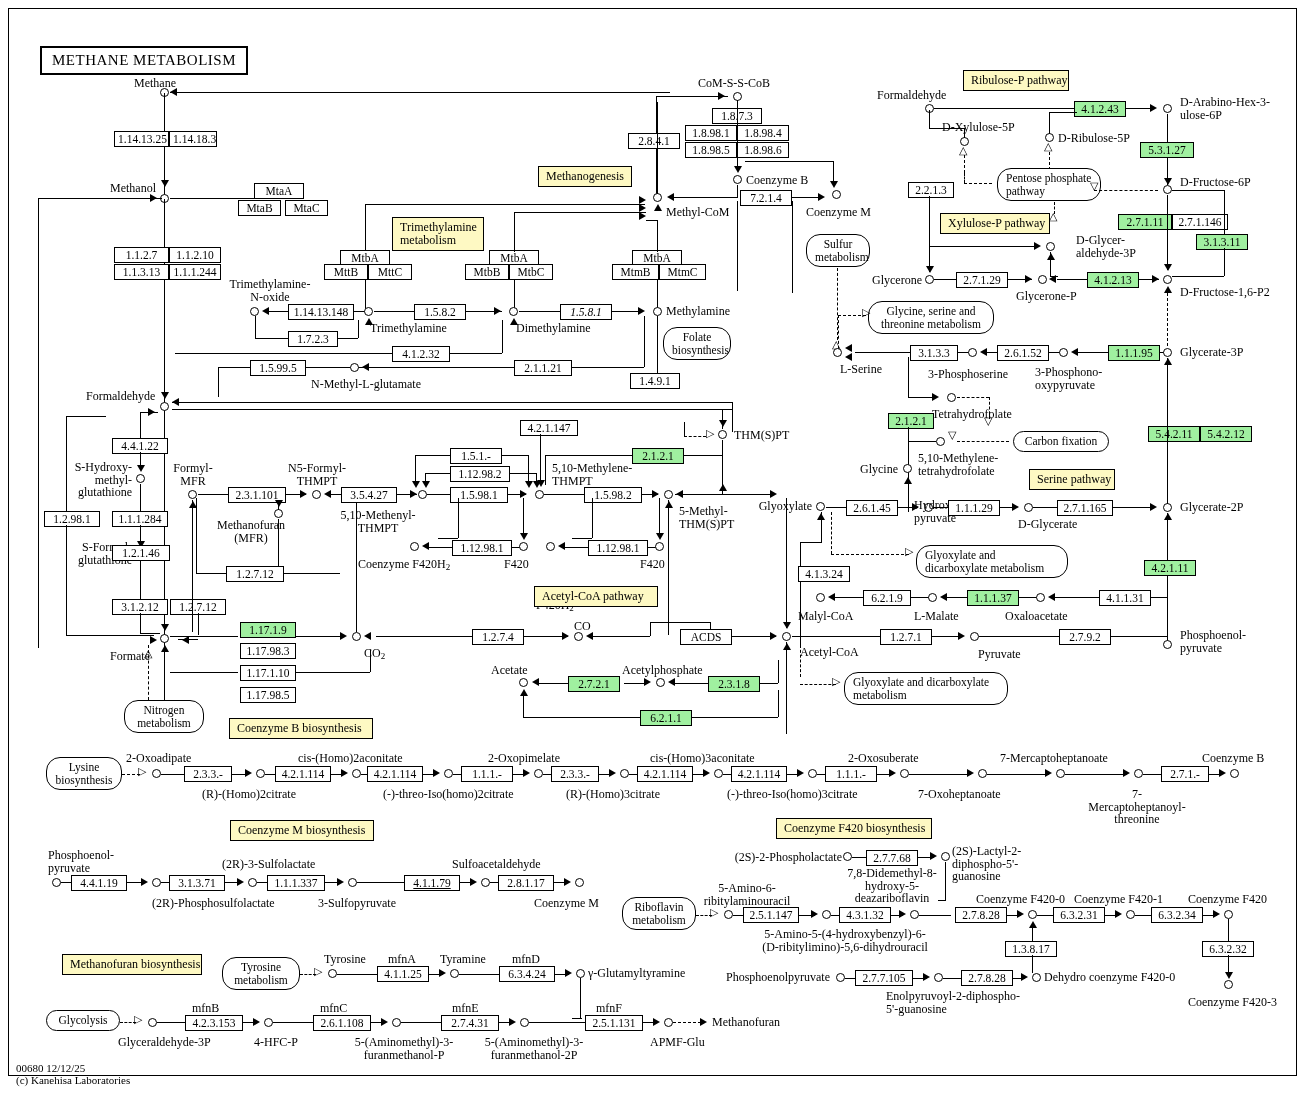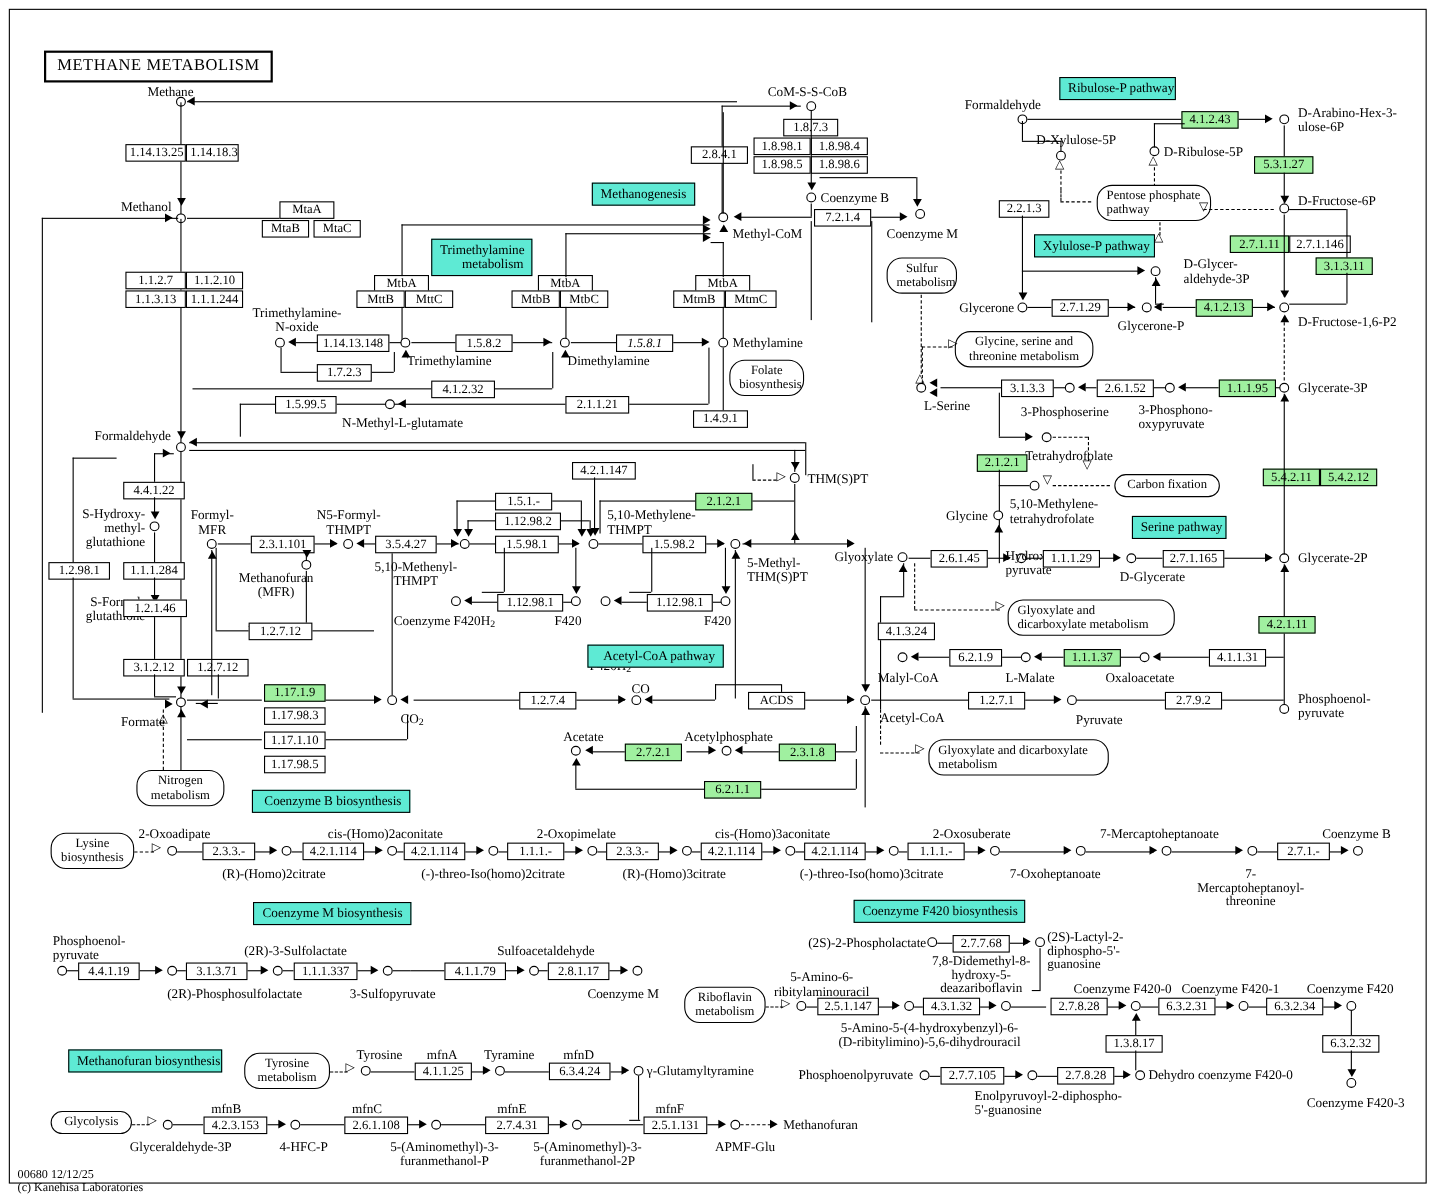--- a/index.html
+++ b/index.html
@@ -6,22 +6,22 @@
   body{font-family:"Liberation Serif", serif;color:#000;}
   #map{position:relative;width:1307px;height:1094px;background:#fff;overflow:hidden;}
   #frame{position:absolute;left:8px;top:8px;width:1289px;height:1068px;border:1px solid #000;box-sizing:border-box;}
   .ttl{position:absolute;border:2px solid #000;background:#fff;font-size:15px;letter-spacing:.5px;
        padding:4px 10px;white-space:nowrap;}
   .enz{position:absolute;border:1px solid #000;background:#fff;font-size:11.5px;line-height:12px;
        padding:1px 3px;white-space:nowrap;text-align:center;box-sizing:border-box;}
   .enz.g{background:#a0f0a0;}
   .gene{position:absolute;border:1px solid #000;background:#fff;font-size:11.5px;line-height:12px;
         padding:1px 4px;white-space:nowrap;text-align:center;box-sizing:border-box;}
-  .mbox{position:absolute;border:1px solid #000;background:#5eead4;font-size:12px;line-height:13px;
-        padding:3px 7px;white-space:nowrap;text-align:right;box-sizing:border-box;}
+  .mbox{position:absolute;border:1px solid #000;background:#fef9c3;font-size:12px;line-height:13px;
+        padding:3px 7px;white-space:nowrap;text-align:left;box-sizing:border-box;}
   .mbox.ml{white-space:normal;}
   .rrect{position:absolute;border:1px solid #000;border-radius:14px;background:#fff;font-size:11.5px;
          line-height:12.5px;padding:3px 8px;text-align:center;box-sizing:border-box;}
   .lbl{position:absolute;font-size:12px;line-height:12.5px;white-space:nowrap;color:#3a3a3a;}
   .lbl.blk{color:#000;}
   .lbl.ctr{text-align:center;}
   .lbl.r{text-align:right;}
   .node{position:absolute;width:9px;height:9px;border:1.4px solid #000;border-radius:50%;
         background:#fff;box-sizing:border-box;}
   .ln{position:absolute;background:#000;}
@@ -625,21 +625,21 @@
   <div class="node" style="left:656px;top:678px;"></div>
   <div class="ar lt" style="left:668px;top:678px;"></div>
   <div class="ar rt" style="left:644px;top:678px;"></div>
   <div class="lbl blk" style="left:622px;top:664px;">Acetylphosphate</div>
   <div class="ln lnh" style="left:675px;top:683px;width:33px;"></div>
   <div class="ln lnh" style="left:624px;top:683px;width:22px;"></div>
   <div class="enz g" style="left:568px;top:676px;width:52px;">2.7.2.1</div>
   <div class="ln lnh" style="left:536px;top:683px;width:32px;"></div>
   <div class="ar lt" style="left:532px;top:678px;"></div>
   <div class="node" style="left:519px;top:678px;"></div>
-  <div class="lbl blk" style="left:512px;top:664px;">Acetate</div>
+  <div class="lbl blk" style="left:491px;top:664px;">Acetate</div>
   <div class="ar up" style="left:520px;top:689px;"></div>
   <div class="ln lnv" style="left:523px;top:695px;height:22px;"></div>
   <div class="ln lnh" style="left:523px;top:717px;width:117px;"></div>
   <div class="enz g" style="left:640px;top:710px;width:52px;">6.2.1.1</div>
   <div class="ln lnh" style="left:692px;top:717px;width:86px;"></div>
   <div class="ln lnv" style="left:778px;top:690px;height:27px;"></div>
 
   <div class="ln lnv" style="left:786px;top:498px;height:130px;"></div>
   <div class="ar rt" style="left:770px;top:490px;"></div>
   <div class="ln lnh" style="left:675px;top:494px;width:100px;"></div>
@@ -735,21 +735,21 @@
   <div class="ar rt" style="left:237px;top:878px;"></div>
   <div class="node" style="left:248px;top:878px;"></div>
   <div class="lbl blk" style="left:222px;top:858px;">(2R)-3-Sulfolactate</div>
   <div class="ln lnh" style="left:257px;top:882px;width:10px;"></div>
   <div class="enz" style="left:267px;top:875px;width:58px;">1.1.1.337</div>
   <div class="ln lnh" style="left:325px;top:882px;width:16px;"></div>
   <div class="ar rt" style="left:337px;top:878px;"></div>
   <div class="node" style="left:348px;top:878px;"></div>
   <div class="lbl blk" style="left:318px;top:897px;">3-Sulfopyruvate</div>
   <div class="ln lnh" style="left:357px;top:882px;width:16px;"></div>
-  <div class="enz" style="left:404px;top:875px;width:56px;">4.1.1.79</div>
+  <div class="enz" style="left:404px;top:875px;width:56px;text-decoration:underline;">4.1.1.79</div>
   <div class="ln lnh" style="left:373px;top:882px;width:31px;"></div>
   <div class="ln lnh" style="left:460px;top:882px;width:14px;"></div>
   <div class="ar rt" style="left:470px;top:878px;"></div>
   <div class="node" style="left:481px;top:878px;"></div>
   <div class="lbl blk" style="left:452px;top:858px;">Sulfoacetaldehyde</div>
   <div class="ln lnh" style="left:490px;top:882px;width:8px;"></div>
   <div class="enz" style="left:498px;top:875px;width:56px;">2.8.1.17</div>
   <div class="ln lnh" style="left:554px;top:882px;width:12px;"></div>
   <div class="ar rt" style="left:564px;top:878px;"></div>
   <div class="node" style="left:575px;top:878px;"></div>

